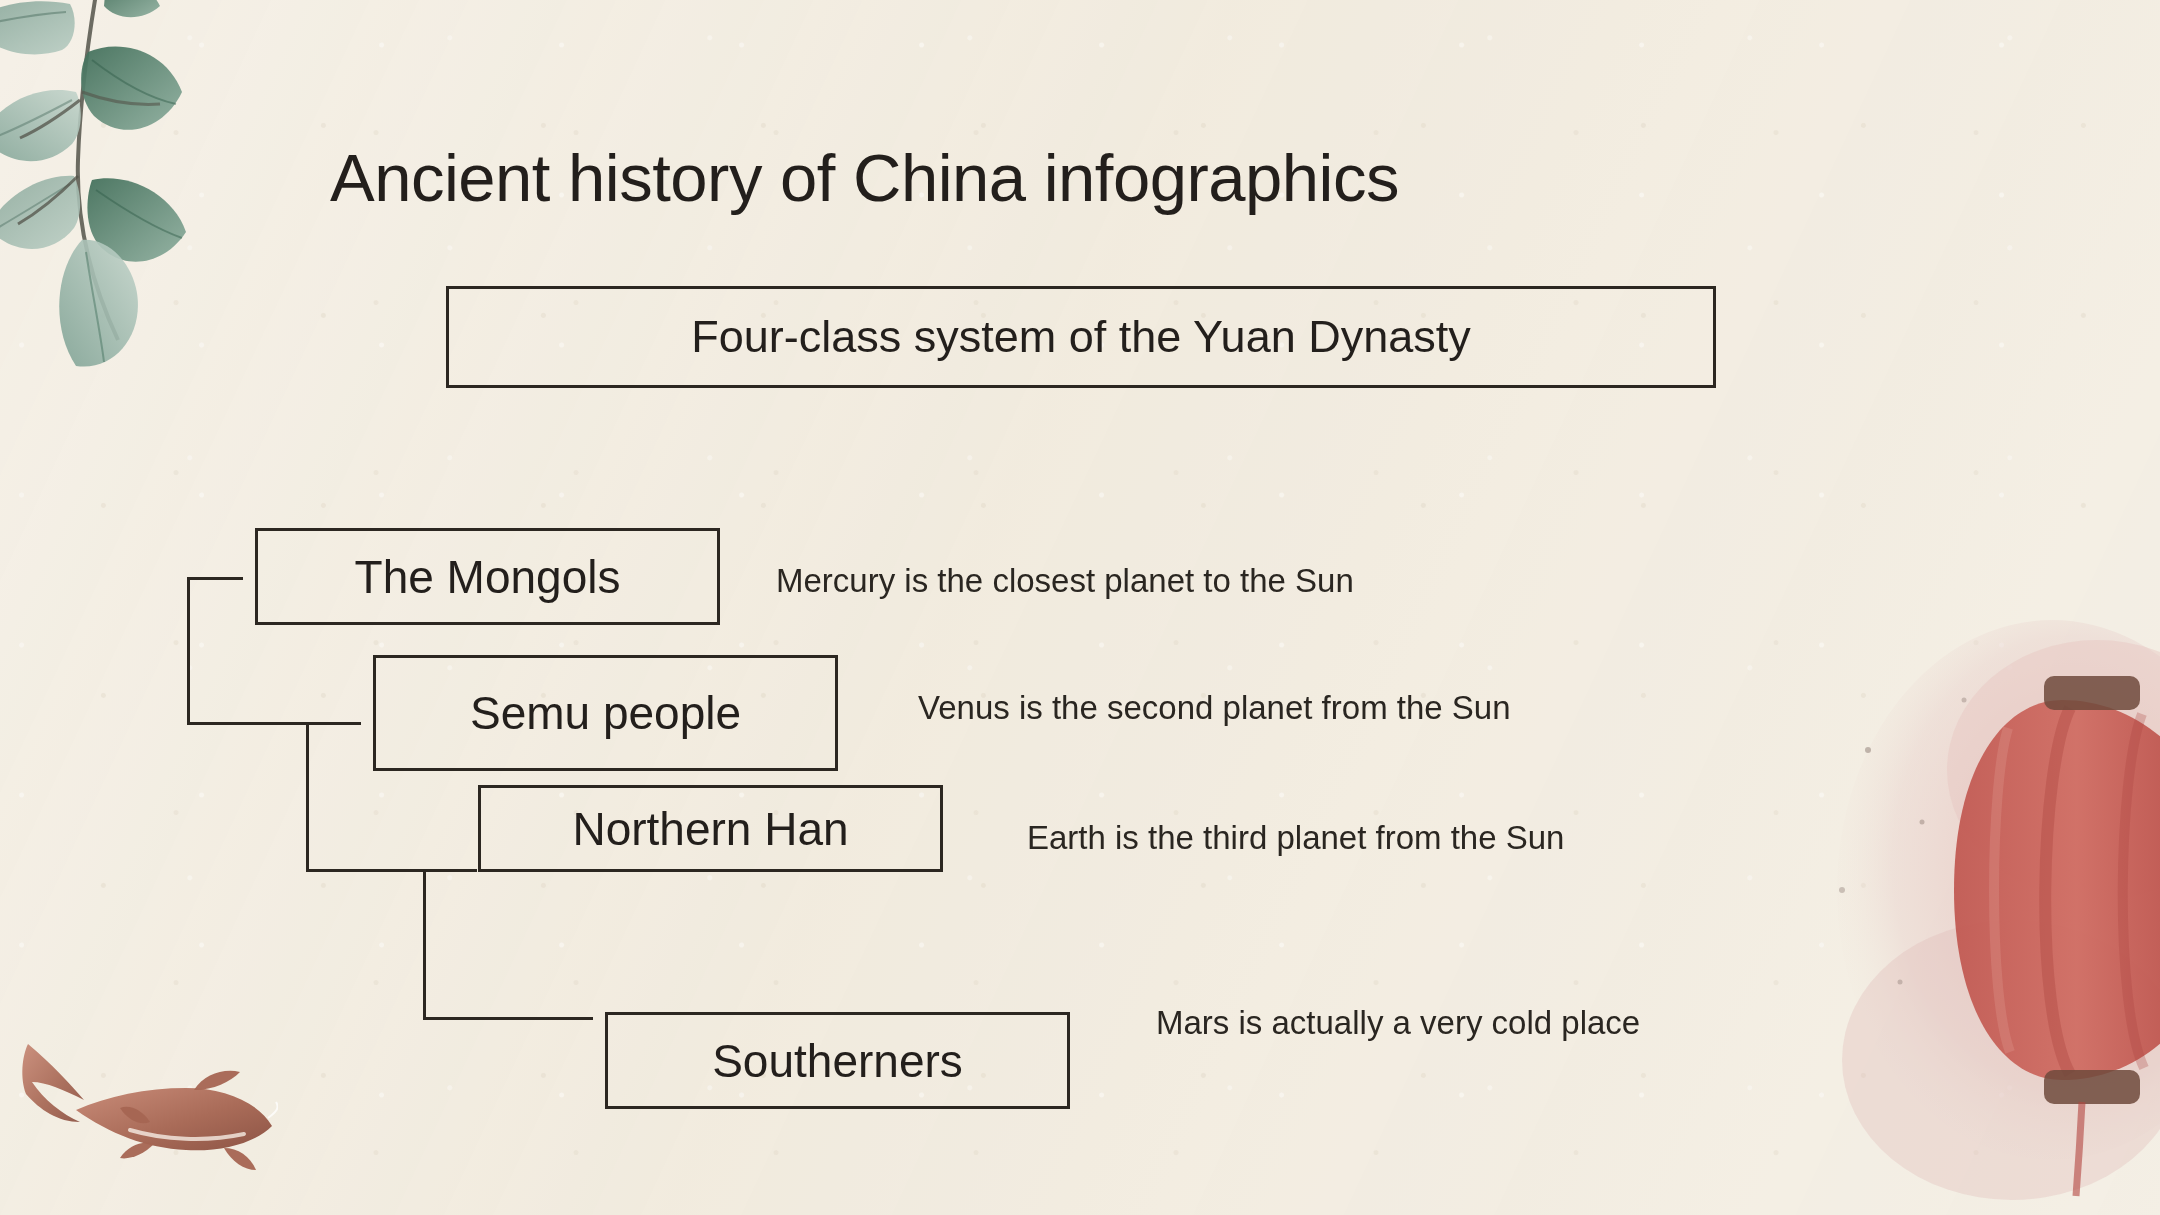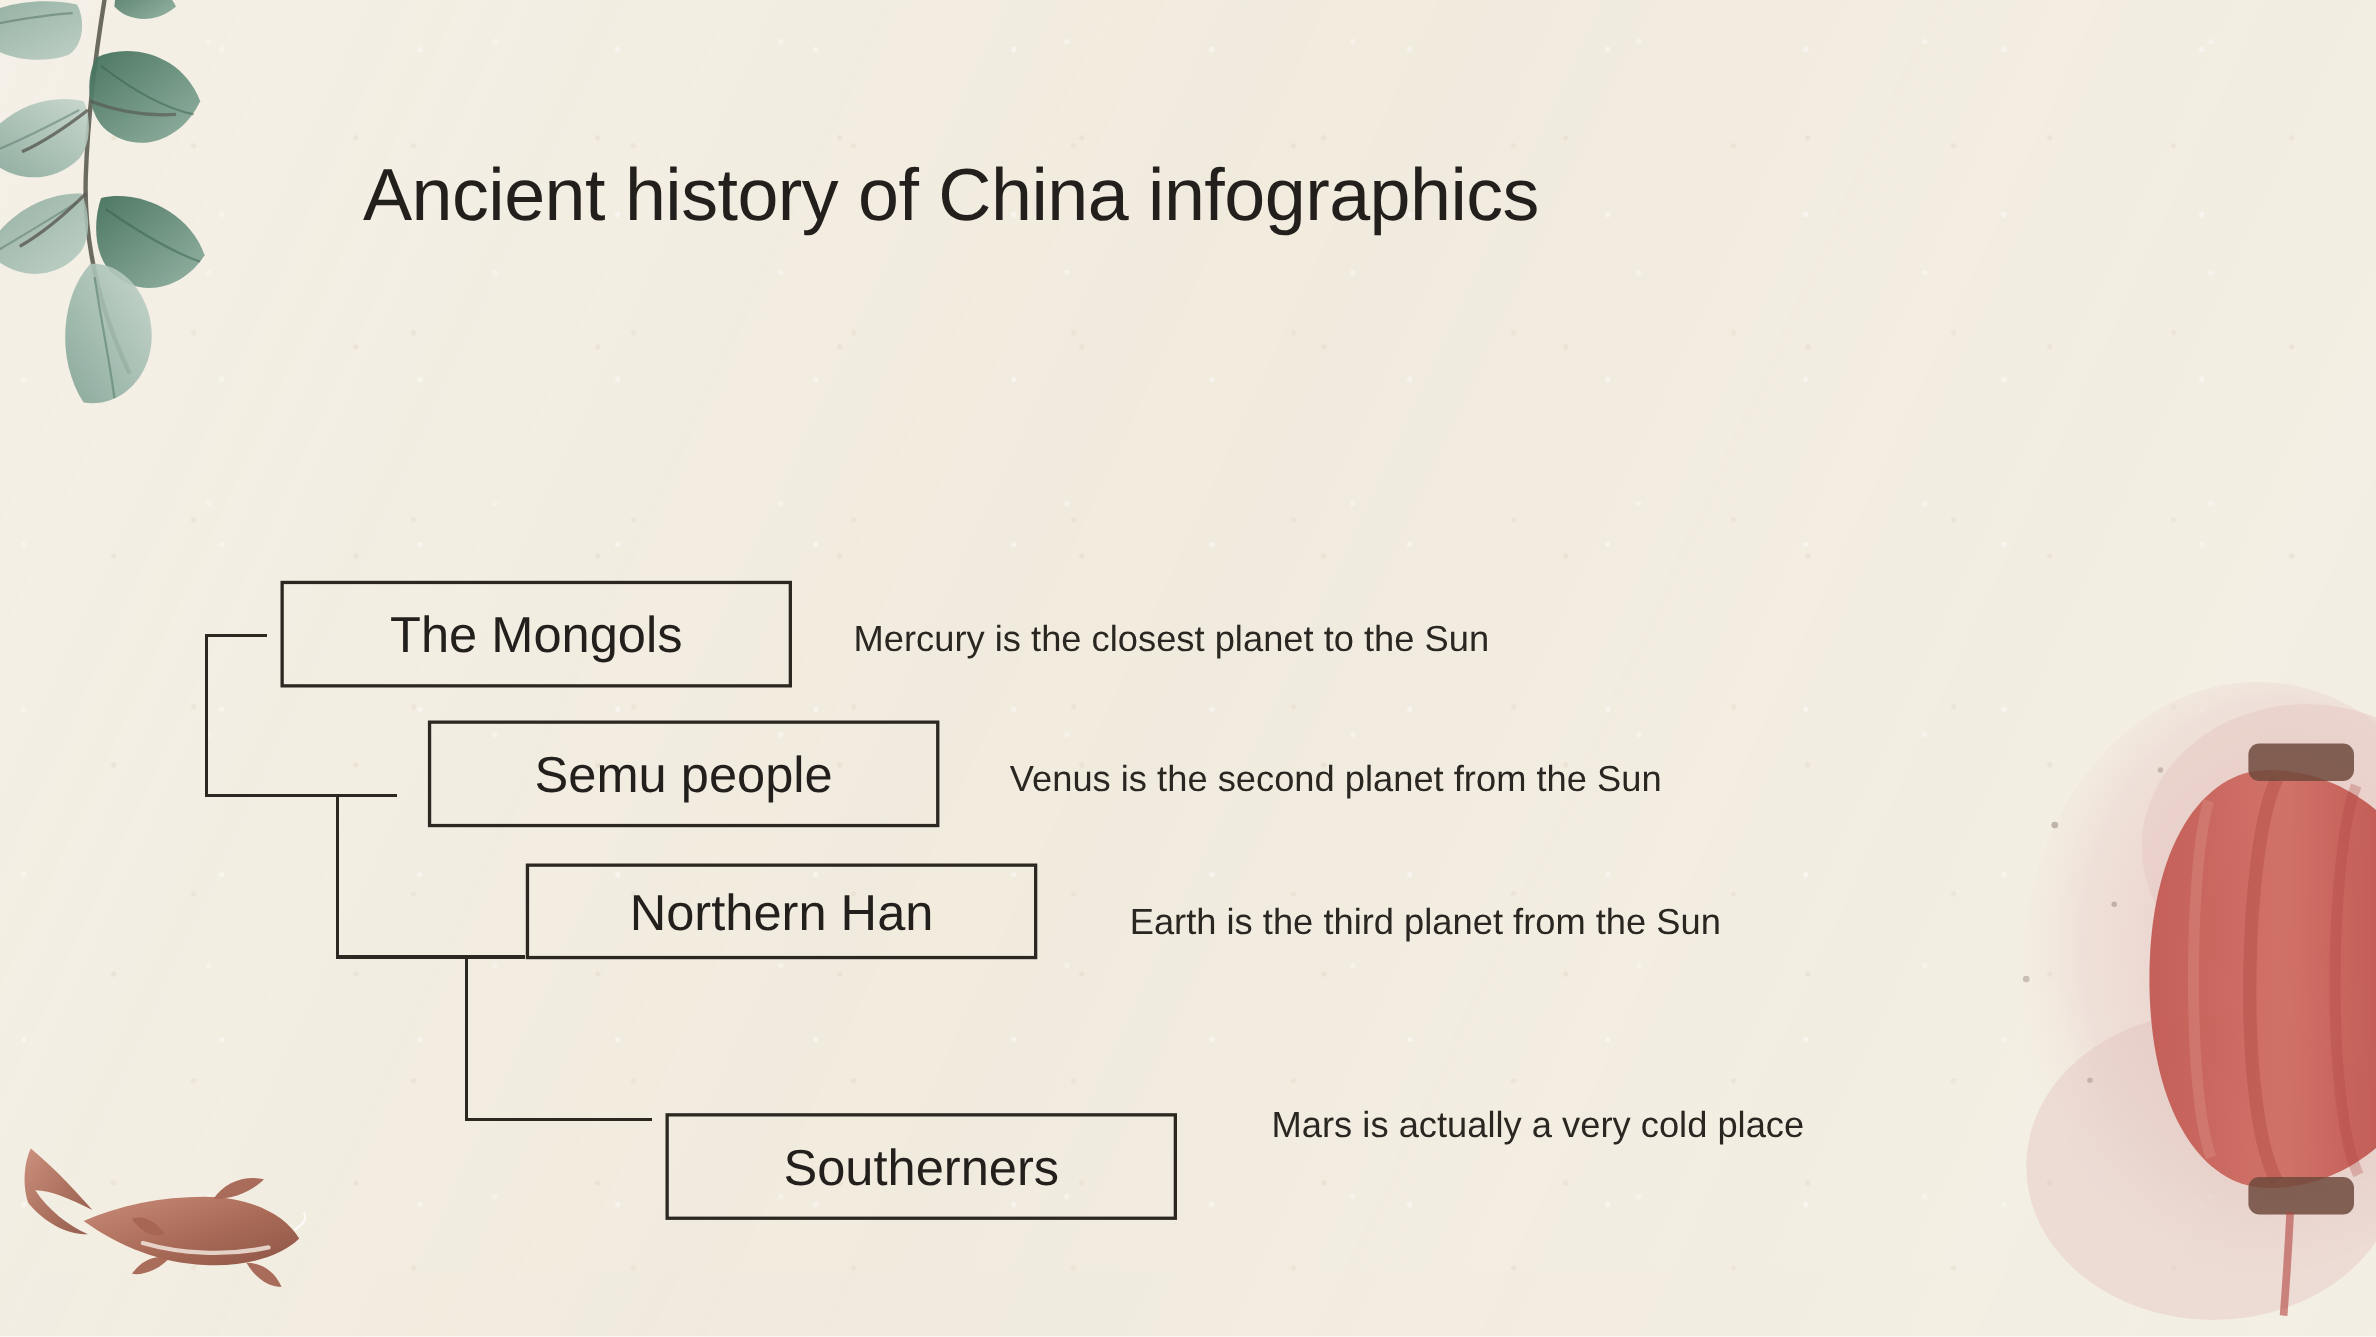--- a/index.html
+++ b/index.html
@@ -99,21 +99,21 @@
     font-size: 33px;
     color: #2a2621;
     white-space: nowrap;
     margin-left: 22px;
   }
 
   
   .row-0 .class-box { left: 243px; top: 528px;  width: 465px; height: 97px; }
   .row-0 .class-desc{ left: 742px; top: 562px; }
 
-  .row-1 .class-box { left: 361px; top: 655px;  width: 465px; height: 97px; margin-left: 16px; }
+  .row-1 .class-box { left: 361px; top: 655px;  width: 465px; height: 116px; }
   .row-1 .class-desc{ left: 884px; top: 689px; }
 
   .row-2 .class-box { left: 466px; top: 785px;  width: 465px; height: 87px; }
   .row-2 .class-desc{ left: 993px; top: 819px; text-align: center; }
 
   .row-3 .class-box { left: 593px; top: 969px;  width: 465px; height: 97px; margin-top: 44px; }
   .row-3 .class-desc{ left: 1122px; top: 1004px; }
 
   
   .row-3 .class-box { top: 968px; }
@@ -236,20 +236,23 @@
       <circle cx="56" cy="160" r="3" fill="#8b7a72" opacity=".5"></circle>
       <circle cx="110" cy="232" r="2.5" fill="#8b7a72" opacity=".45"></circle>
       <circle cx="30" cy="300" r="3" fill="#8b7a72" opacity=".4"></circle>
       <circle cx="88" cy="392" r="2.5" fill="#8b7a72" opacity=".4"></circle>
       <circle cx="152" cy="110" r="2.5" fill="#8b7a72" opacity=".4"></circle>
     </svg>
   </div>
 
   <div id="page-title">Ancient history of China infographics</div>
 
+  <div id="subtitle-box">
+    <span id="subtitle-text">Four-class system of the Yuan Dynasty</span>
+  </div>
 
   <svg id="connectors" viewBox="0 0 2160 1215">
     <g stroke="#2c2721" stroke-width="3" fill="none" shape-rendering="crispEdges">
 
       <path d="M243 578 L188 578 L188 723 L307 723"></path>
 
       <path d="M307 723 L307 870 L424 870"></path>
 
       <path d="M424 870 L424 1018 L593 1018"></path>
 

